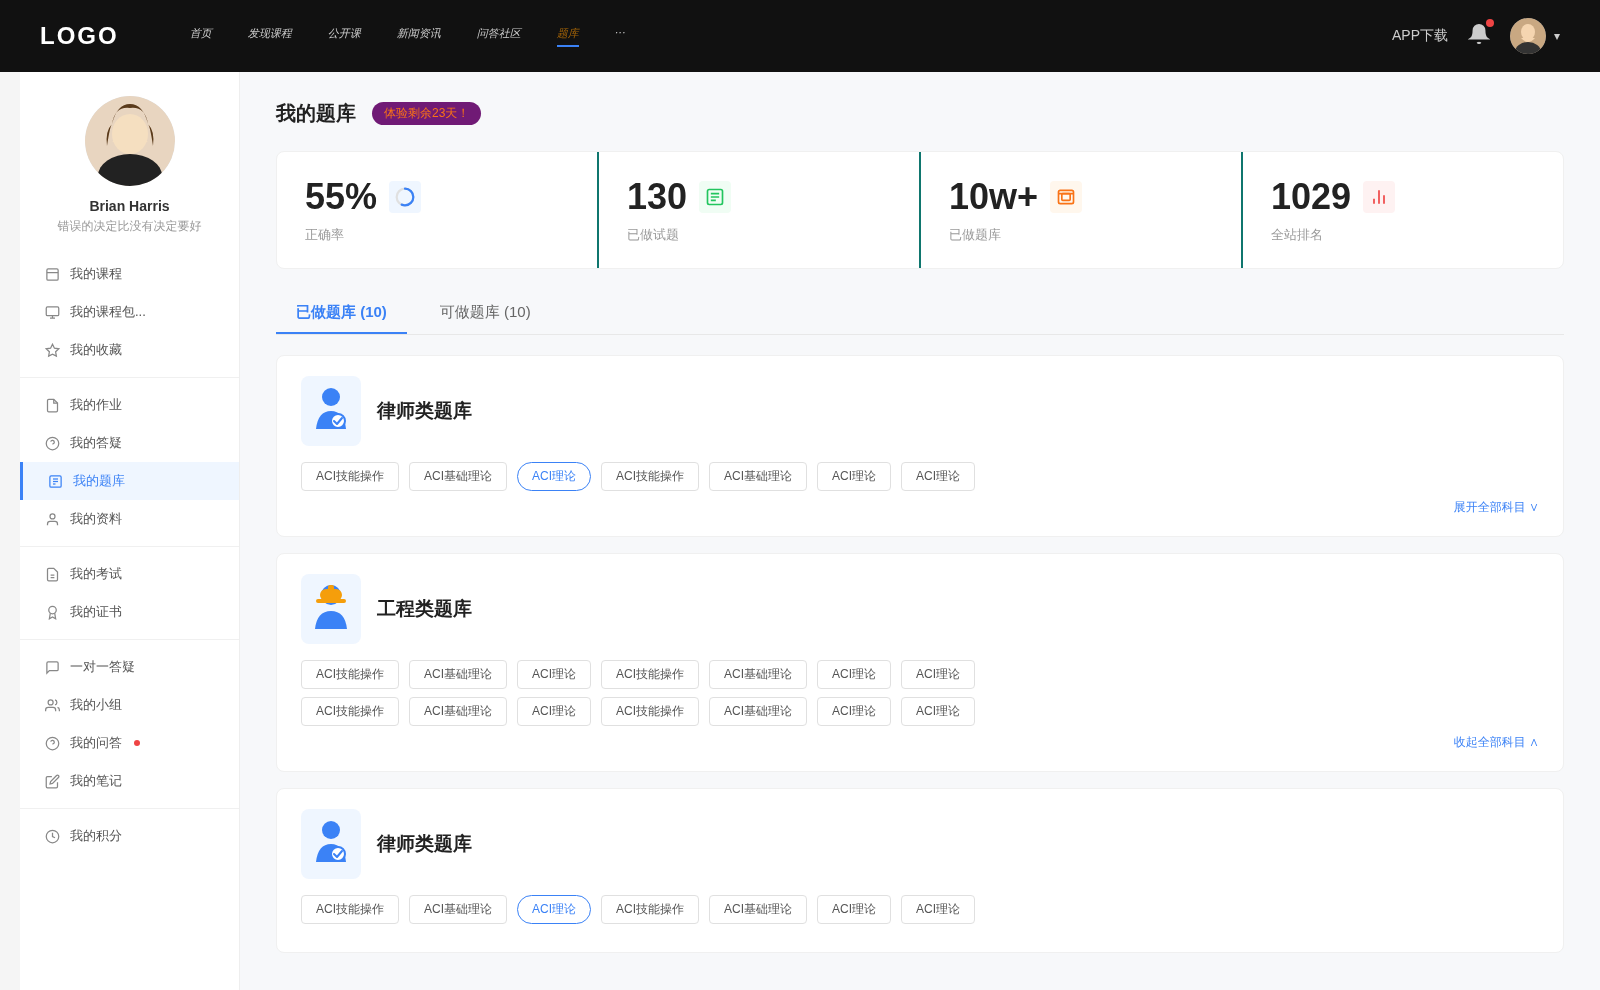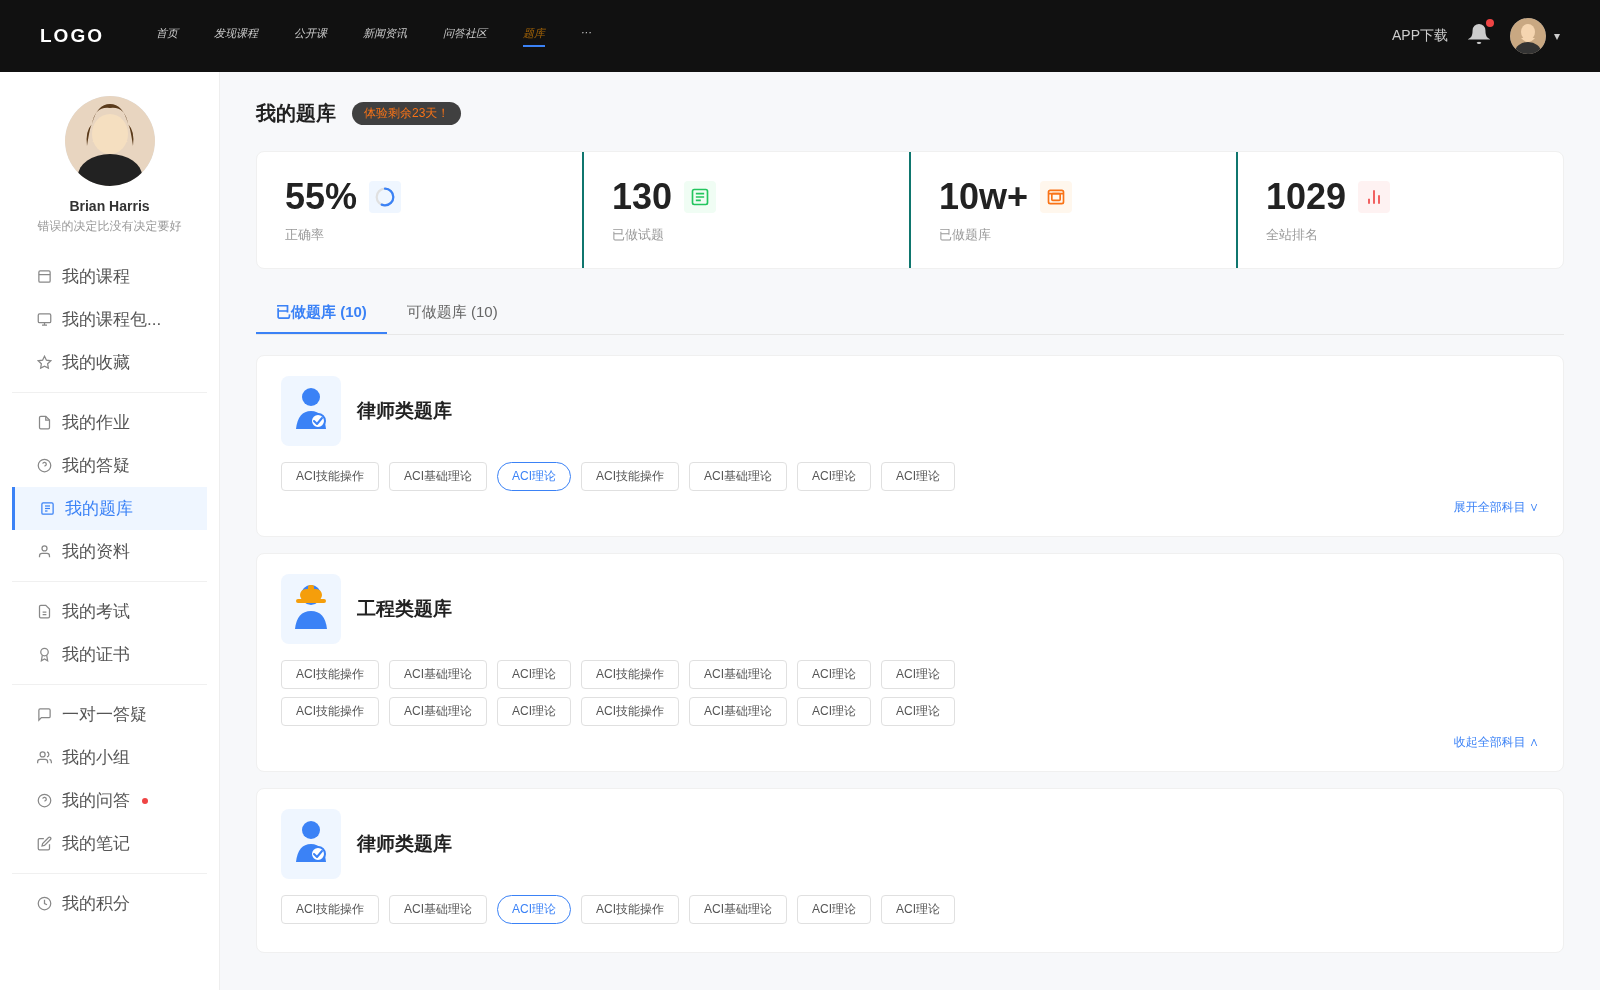--- a/index.html
+++ b/index.html
@@ -1,69 +1,69 @@
 <!DOCTYPE html>
 <html><head>
   <meta charset="utf-8">
   <style>
     * { margin: 0; padding: 0; box-sizing: border-box; }
     body { font-family: -apple-system, BlinkMacSystemFont, "PingFang SC", "Microsoft YaHei", sans-serif; background: #f5f5f5; width: 1600px; height: 990px; overflow: hidden; }
 
     
     .header { background: #111; height: 72px; display: flex; align-items: center; padding: 0 40px; gap: 40px; }
-    .logo { color: #fff; font-size: 19px; font-weight: bold; letter-spacing: 2px; margin-right: 12px; }
+    .logo { color: #fff; font-size: 24px; font-weight: bold; letter-spacing: 2px; margin-right: 31px; }
     .nav-items { display: flex; gap: 36px; flex: 1; }
     .nav-item { color: #ccc; font-size: 11px; cursor: pointer; font-style: italic; }
     .nav-item.active { color: #a16207; border-bottom: 2px solid #3b82f6; padding-bottom: 4px; }
     .header-right { display: flex; align-items: center; gap: 20px; margin-left: auto; }
     .app-download { color: #ccc; font-size: 14px; cursor: pointer; }
     .bell-icon { position: relative; cursor: pointer; }
     .bell-icon svg { width: 22px; height: 22px; fill: #ccc; }
     .bell-badge { position: absolute; top: -4px; right: -4px; background: #ef4444; border-radius: 50%; width: 8px; height: 8px; }
     .avatar-wrap { display: flex; align-items: center; gap: 8px; cursor: pointer; }
     .avatar-img { width: 36px; height: 36px; border-radius: 50%; background: #888; overflow: hidden; }
     .chevron { color: #ccc; font-size: 12px; }
 
     
     .main-layout { display: flex; height: calc(990px - 72px); }
 
     
-    .sidebar { width: 220px; background: #fff; border-right: 1px solid #eee; padding: 24px 12px; display: flex; flex-direction: column; align-items: center; overflow-y: auto; }
+    .sidebar { width: 220px; background: #fff; border-right: 1px solid #eee; padding: 24px 0; display: flex; flex-direction: column; align-items: center; overflow-y: auto; margin-left: 20px; }
     .profile-avatar { width: 90px; height: 90px; border-radius: 50%; background: #e0e0e0; overflow: hidden; margin-bottom: 12px; }
     .profile-name { font-size: 14px; font-weight: 600; color: #333; margin-bottom: 4px; }
     .profile-motto { font-size: 12px; color: #999; margin-bottom: 20px; text-align: center; padding: 0 12px; }
     .sidebar-menu { width: 100%; }
-    .sidebar-item { display: flex; align-items: center; gap: 10px; padding: 10px 24px; cursor: pointer; font-size: 17px; color: #555; }
+    .sidebar-item { display: flex; align-items: center; gap: 10px; padding: 10px 24px; cursor: pointer; font-size: 13px; color: #555; }
     .sidebar-item.active { color: #3b82f6; background: #eff6ff; border-left: 3px solid #3b82f6; }
     .sidebar-icon { width: 16px; height: 16px; display: inline-flex; align-items: center; justify-content: center; color: #888; font-size: 14px; }
     .sidebar-item.active .sidebar-icon { color: #3b82f6; }
     .sidebar-divider { height: 1px; background: #f0f0f0; margin: 8px 0; }
     .dot-red { display: inline-block; width: 6px; height: 6px; border-radius: 50%; background: #ef4444; margin-left: 2px; vertical-align: middle; }
 
     
     .content { flex: 1; background: #f7f8fa; padding: 28px 36px; overflow-y: auto; }
     .page-title-row { display: flex; align-items: center; gap: 16px; margin-bottom: 24px; }
     .page-title { font-size: 20px; font-weight: 600; color: #222; }
-    .trial-badge { background: #404040; color: #f97316; border-radius: 12px; padding: 3px 12px; font-size: 12px; }
+    .trial-badge { background: #701a75; color: #f97316; border-radius: 12px; padding: 3px 12px; font-size: 12px; }
 
     
     .stats-row { display: flex; gap: 0; background: #fff; border-radius: 8px; margin-bottom: 24px; overflow: hidden; border: 1px solid #f0f0f0; }
     .stat-item { flex: 1; padding: 24px 28px; border-right: 2px solid #0f766e; display: flex; flex-direction: column; gap: 8px; }
     .stat-item:last-child { border-right: none; }
     .stat-number-row { display: flex; align-items: center; gap: 12px; }
     .stat-number { font-size: 36px; font-weight: 700; color: #222; }
     .stat-icon { width: 32px; height: 32px; display: flex; align-items: center; justify-content: center; border-radius: 4px; }
     .stat-icon.blue { background: #eff6ff; }
     .stat-icon.green { background: #f0fdf4; }
     .stat-icon.orange { background: #fff7ed; }
     .stat-icon.red { background: #fef2f2; }
     .stat-label { font-size: 13px; color: #999; }
 
     
-    .tabs-row { display: flex; gap: 0; margin-bottom: 20px; border-bottom: 1px solid #e8e8e8; }
+    .tabs-row { display: flex; gap: 13px; margin-bottom: 20px; border-bottom: 1px solid #e8e8e8; }
     .tab { padding: 10px 20px; font-size: 15px; cursor: pointer; color: #666; }
     .tab.active { color: #3b82f6; border-bottom: 2px solid #3b82f6; font-weight: 600; }
 
     
     .bank-card { background: #fff; border-radius: 8px; padding: 20px 24px; margin-bottom: 16px; border: 1px solid #f0f0f0; }
     .bank-card-header { display: flex; align-items: center; gap: 16px; margin-bottom: 16px; }
     .bank-icon { width: 60px; height: 70px; background: #eff6ff; border-radius: 8px; display: flex; align-items: center; justify-content: center; }
     .bank-title { font-size: 19px; font-weight: 600; color: #222; }
     .tags-row { display: flex; flex-wrap: wrap; gap: 10px; margin-bottom: 8px; }
     .tag { padding: 5px 14px; border-radius: 4px; font-size: 12px; cursor: pointer; border: 1px solid #e0e0e0; color: #555; background: #fff; }

